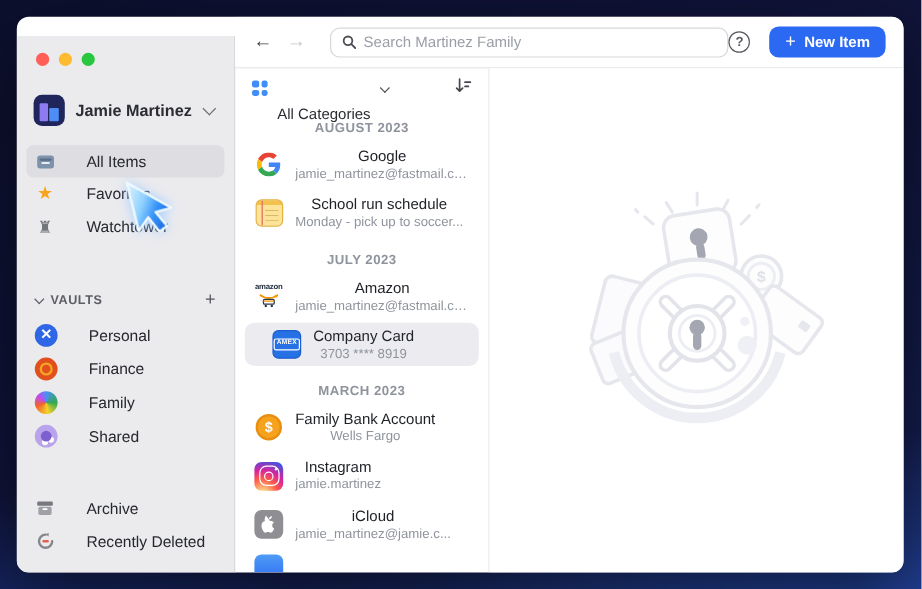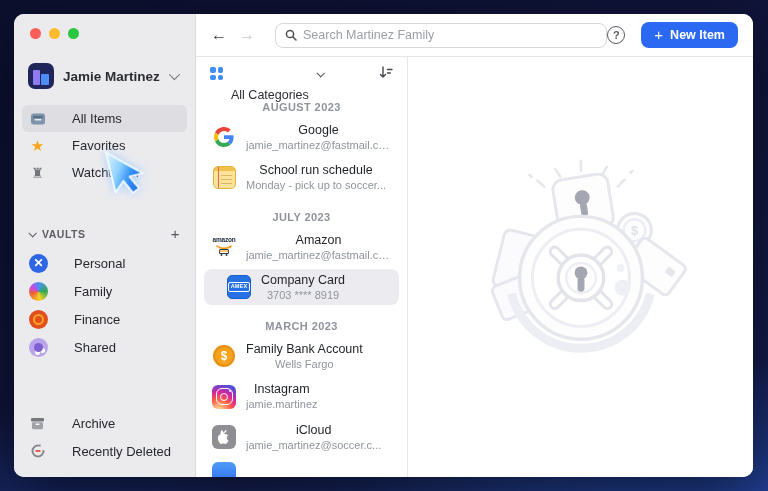--- a/index.html
+++ b/index.html
@@ -7,21 +7,21 @@
   .desktop { position:relative; width:768px; height:491px; overflow:hidden;
     background:
       radial-gradient(130% 95% at 88% 118%, rgba(46,98,214,.85) 0%, rgba(46,98,214,0) 48%),
       radial-gradient(90% 60% at 10% 110%, rgba(34,70,170,.55) 0%, rgba(34,70,170,0) 45%),
       linear-gradient(155deg,#0c102e 0%,#10143a 45%,#131a47 75%,#16225c 100%); }
   .window { position:absolute; left:14px; top:14px; width:739px; height:463px; border-radius:10px;
     overflow:hidden; display:flex; background:#fff; box-shadow:0 22px 60px rgba(0,0,0,.55); }
 
   
   .sidebar { width:182px; flex:none; background:#ebebee; border-right:1px solid #d9d9dc;
-    display:flex; flex-direction:column; padding:12px 8px 12px; }
+    display:flex; flex-direction:column; padding:12px 8px 12px;margin-top:16px; }
   .traffic { display:flex; gap:8px; margin:2px 0 0 8px; }
   .dot { width:11px; height:11px; border-radius:50%; }
   .dot.r{background:#ff5f57}.dot.y{background:#febb2f}.dot.g{background:#28c73f}
   .account { display:flex; align-items:center; gap:9px; margin:24px 2px 0; padding:0 4px; }
   .avatar { width:26px; height:26px; border-radius:7px; background:#20265c; position:relative; overflow:hidden; flex:none; }
   .avatar .b1{position:absolute;left:5px;bottom:4px;width:7px;height:15px;background:#8e7bf2;border-radius:1px;}
   .avatar .b2{position:absolute;left:13px;bottom:4px;width:8px;height:11px;background:#4f8df6;border-radius:1px;}
   .acct-name { font-size:13.5px; font-weight:600; color:#2b2d33; }
   .chev { width:8px; height:8px; border-right:1.6px solid #6b6d73; border-bottom:1.6px solid #6b6d73;
     transform:rotate(45deg) translateY(-2px); flex:none; }
@@ -162,26 +162,26 @@
       </div>
 
       <div class="nav" style="margin-top:2px">
         <div class="nav-item" style="height:28px">
           <span class="vault-dot vd-personal">
               <span>✕</span>
             </span>
           <span>Personal</span>
         </div>
         <div class="nav-item" style="height:28px">
+          <span class="vault-dot vd-finance"></span>
+          <span>Finance</span>
+        </div>
+        <div class="nav-item" style="height:28px">
           <span class="vault-dot vd-family"></span>
           <span>Family</span>
-        </div>
-        <div class="nav-item" style="height:28px">
-          <span class="vault-dot vd-finance"></span>
-          <span>Finance</span>
         </div>
         <div class="nav-item" style="height:28px">
           <span class="vault-dot vd-shared"></span>
           <span>Shared</span>
         </div>
       </div>
 
       <div class="side-footer">
         <div class="nav-item" style="height:28px">
           <span class="ic16">
@@ -337,21 +337,21 @@
               <span class="it24">
                 <span class="apple-ic">
                   <svg width="14" height="16" viewBox="0 0 24 28">
                       <path fill="#fff" d="M16.4 6.8c-1 .1-2.2-.6-2.9-.6-.8 0-1.9.6-3 .6-1.5 0-3-.9-3.8-2.3-1.6-2.8-.4-7 1.2-9.3z" transform="translate(0,6)"></path>
                       <path fill="#fff" d="M19.9 20.1c-.5 1.2-.8 1.7-1.4 2.8-.9 1.4-2.2 3.2-3.8 3.2-1.4 0-1.8-.9-3.7-.9s-2.3.9-3.7.9c-1.6 0-2.8-1.6-3.7-3-2.6-4-2.9-8.7-1.3-11.2 1.1-1.8 2.9-2.8 4.6-2.8 1.7 0 2.8 1 4.2 1s2.3-1 4.2-1c1.5 0 3.1.8 4.2 2.2-3.7 2-3.1 7.3.4 8.8zM15.4 5.2c.7-.9 1.3-2.2 1.1-3.5-1.2.1-2.5.8-3.3 1.8-.7.9-1.3 2.2-1.1 3.4 1.3.1 2.6-.7 3.3-1.7z"></path>
                     </svg>
                 </span>
               </span>
               <span class="itxt">
                   <span class="t" style="display:block">iCloud</span>
-                  <span class="s" style="display:block">jamie_martinez@soccer.c...</span>
+                  <span class="s" style="display:block">jamie_martinez@jamie.c...</span>
                 </span>
             </div>
 
             <div class="item">
               <span class="it24">
                   <span class="lic-ic"></span>
                 </span>
             </div>
           </div>
         </div>

